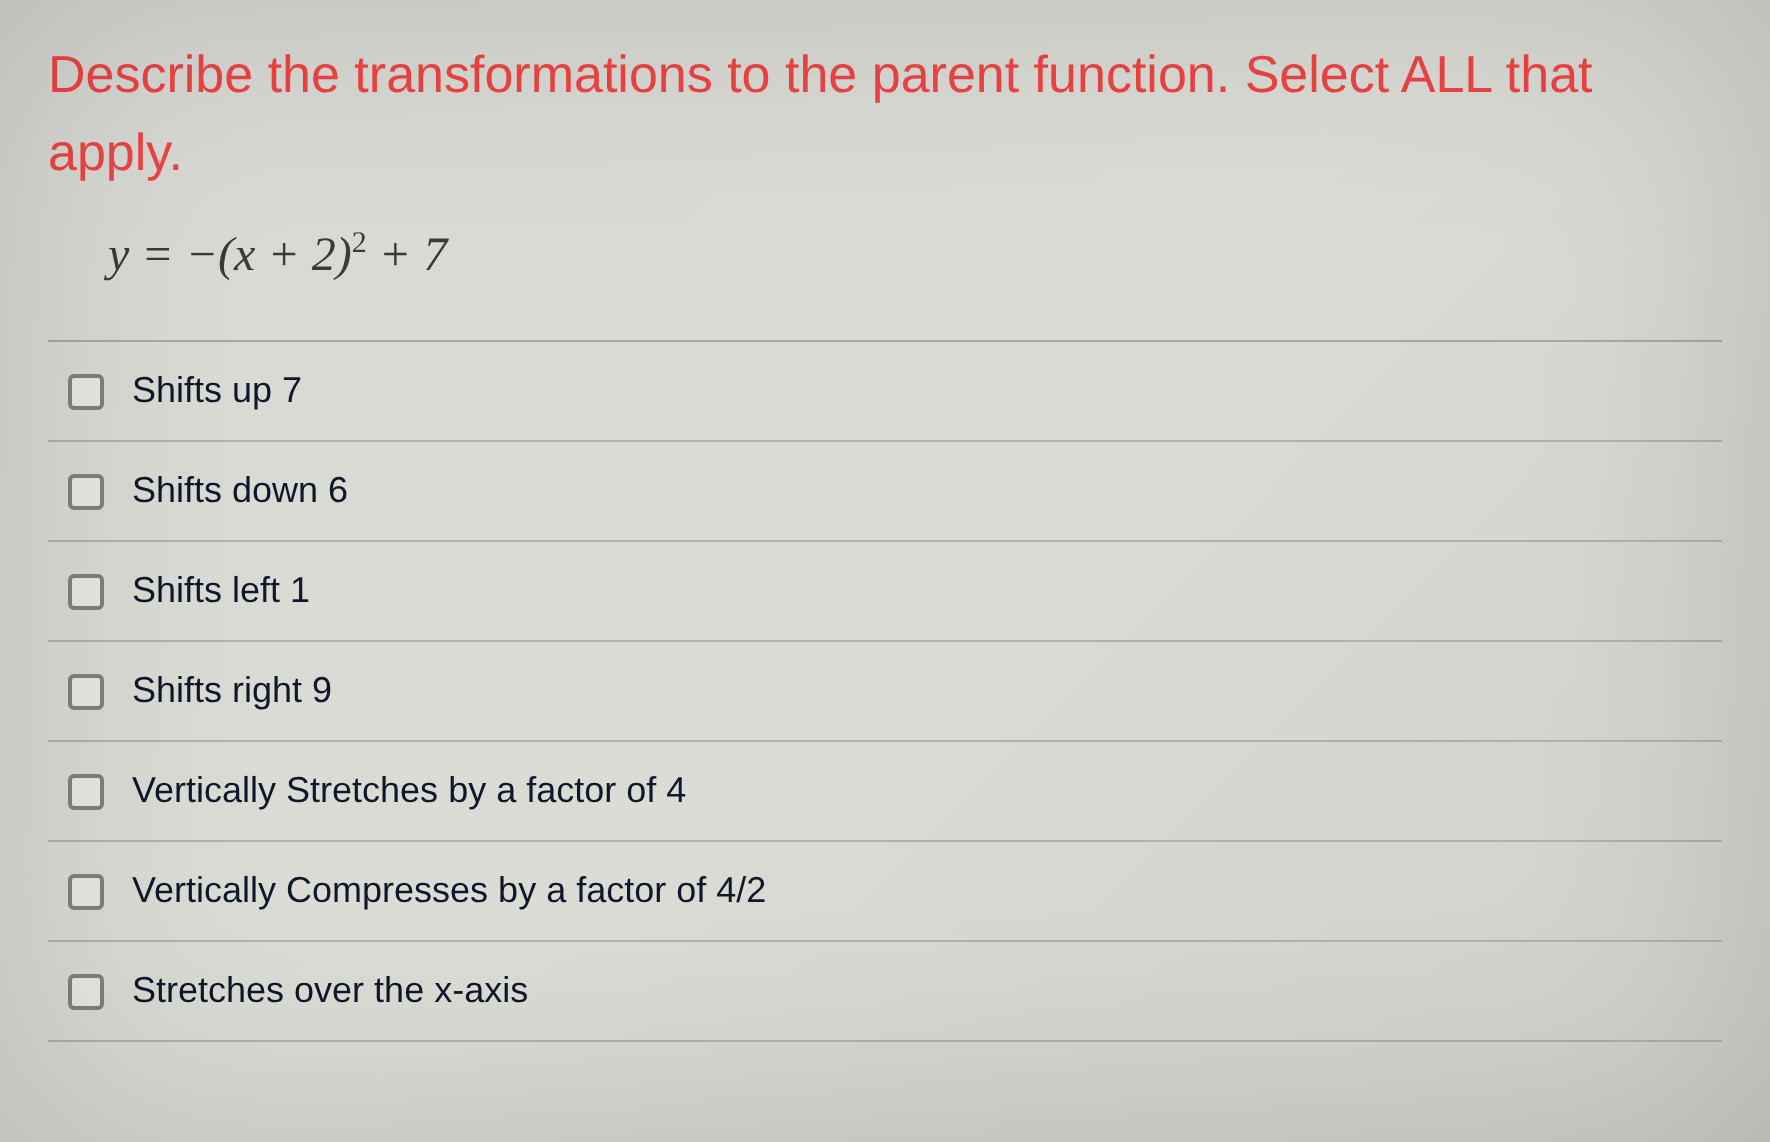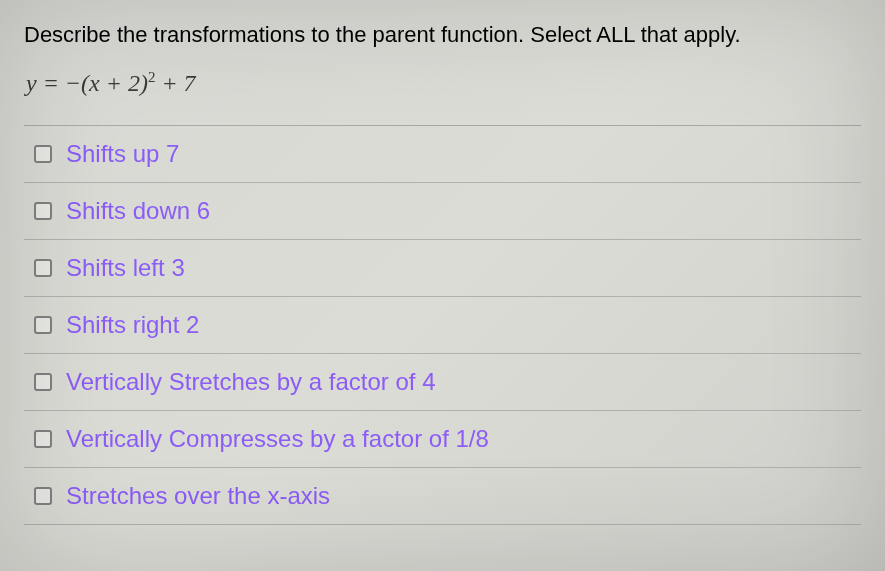--- a/index.html
+++ b/index.html
@@ -11,33 +11,34 @@
       width: 885px;
       height: 571px;
       background: linear-gradient(135deg, #d8d8d4 0%, #dcdcd6 50%, #d0d0cc 100%);
       font-family: 'Segoe UI', Arial, sans-serif;
       padding: 18px 24px;
       color: #3a3a3a;
       position: relative;
       overflow: hidden;
     }
     .question-text {
-      font-size: 22px;
-      color: #000000;
+      font-size: 26px;
+      color: #ef4444;
       line-height: 1.5;
       margin-bottom: 18px;
       font-weight: 400;
     }
     .equation {
       font-size: 24px;
       color: #3a3a3a;
       font-style: italic;
       font-family: 'Times New Roman', serif;
       margin-bottom: 28px;
       padding-left: 2px;
+      margin-left: 28px;
     }
     .equation .sup {
       font-size: 15px;
       vertical-align: super;
       font-style: normal;
     }
     .options-container {
       border-top: 1px solid #a8a8a4;
     }
     .option-row {
@@ -50,22 +51,22 @@
     .checkbox {
       width: 18px;
       height: 18px;
       border: 2px solid #808080;
       border-radius: 3px;
       margin-right: 14px;
       background: #e8e8e4;
       flex-shrink: 0;
     }
     .option-label {
-      font-size: 24px;
-      color: #8b5cf6;
+      font-size: 18px;
+      color: #0f172a;
       font-weight: 500;
     }
     .vignette {
       position: absolute;
       inset: 0;
       pointer-events: none;
       box-shadow: inset 0 0 120px rgba(0,0,0,0.15);
     }
   </style>
 </head>
@@ -81,33 +82,33 @@
   <div class="option-row">
     <div class="checkbox"></div>
     <div class="option-label">Shifts up 7</div>
   </div>
   <div class="option-row">
     <div class="checkbox"></div>
     <div class="option-label">Shifts down 6</div>
   </div>
   <div class="option-row">
     <div class="checkbox"></div>
-    <div class="option-label">Shifts left 3</div>
+    <div class="option-label">Shifts left 1</div>
   </div>
   <div class="option-row">
     <div class="checkbox"></div>
-    <div class="option-label">Shifts right 2</div>
+    <div class="option-label">Shifts right 9</div>
   </div>
   <div class="option-row">
     <div class="checkbox"></div>
     <div class="option-label">Vertically Stretches by a factor of 4</div>
   </div>
   <div class="option-row">
     <div class="checkbox"></div>
-    <div class="option-label">Vertically Compresses by a factor of 1/8</div>
+    <div class="option-label">Vertically Compresses by a factor of 4/2</div>
   </div>
   <div class="option-row">
     <div class="checkbox"></div>
     <div class="option-label">Stretches over the x-axis</div>
   </div>
 </div>
 
 <div class="vignette"></div>
 
 </body></html>

